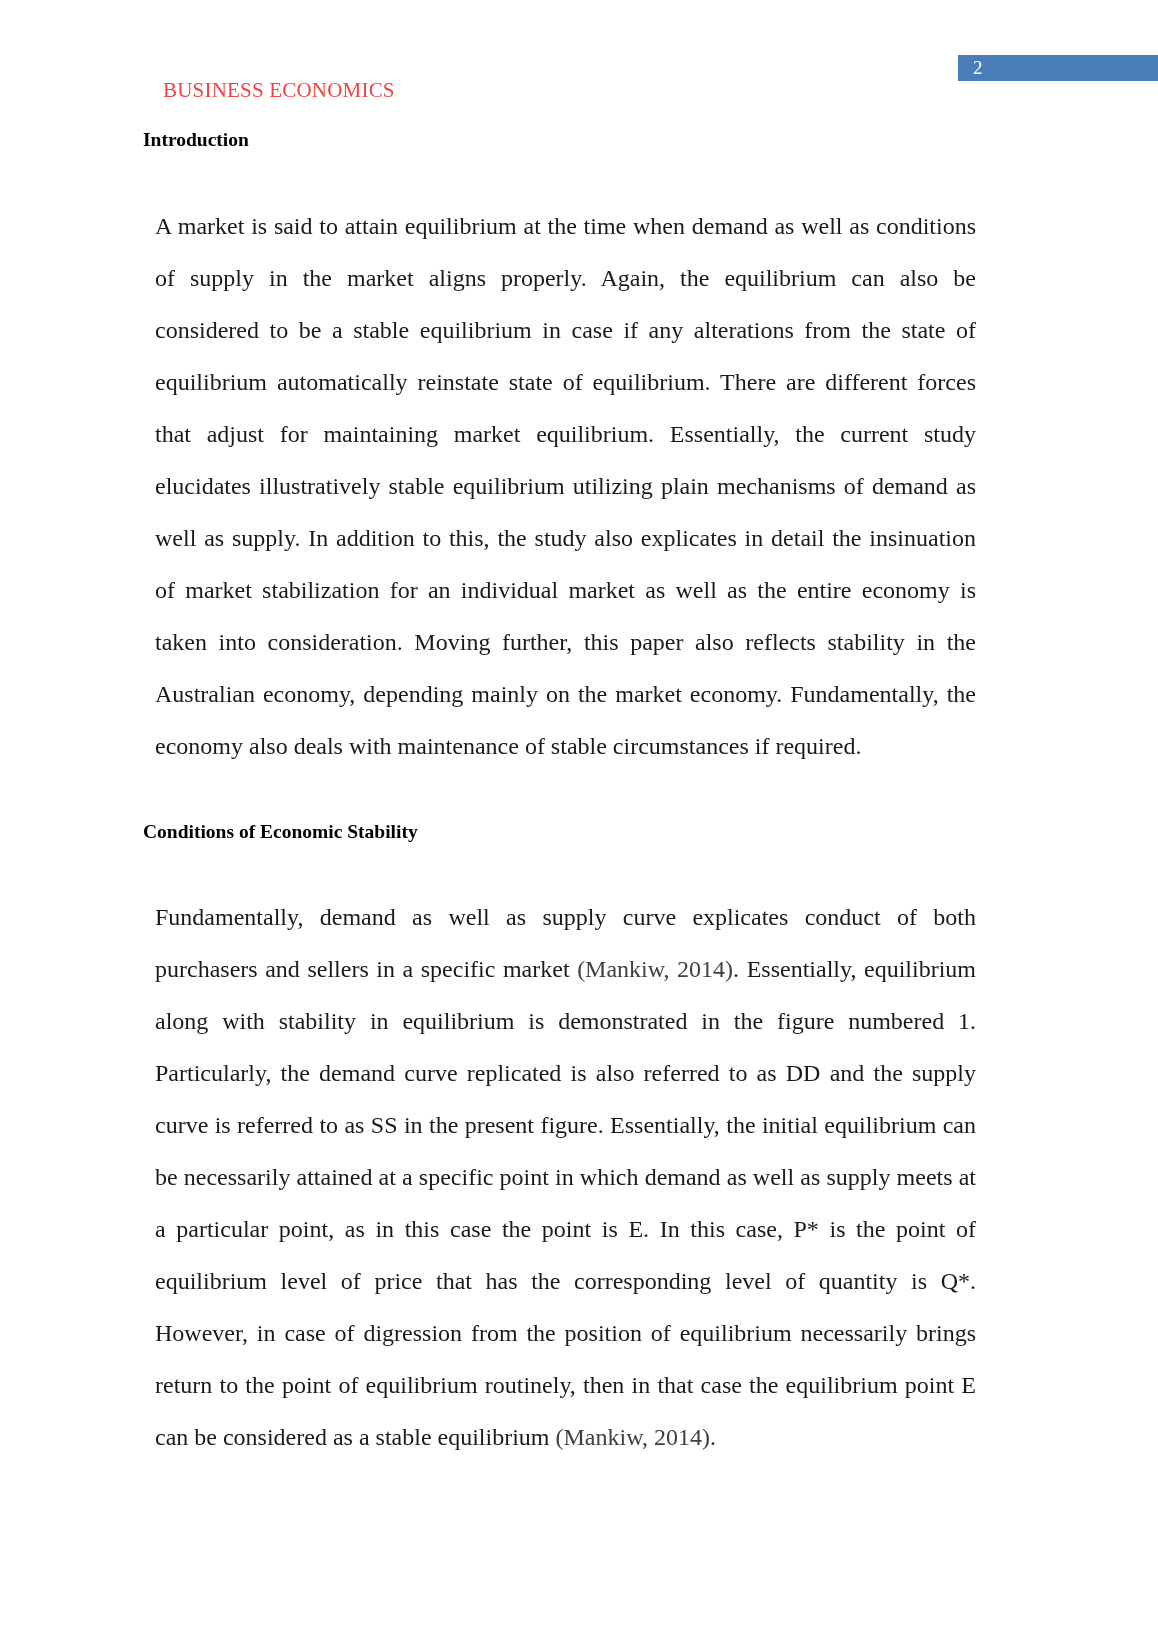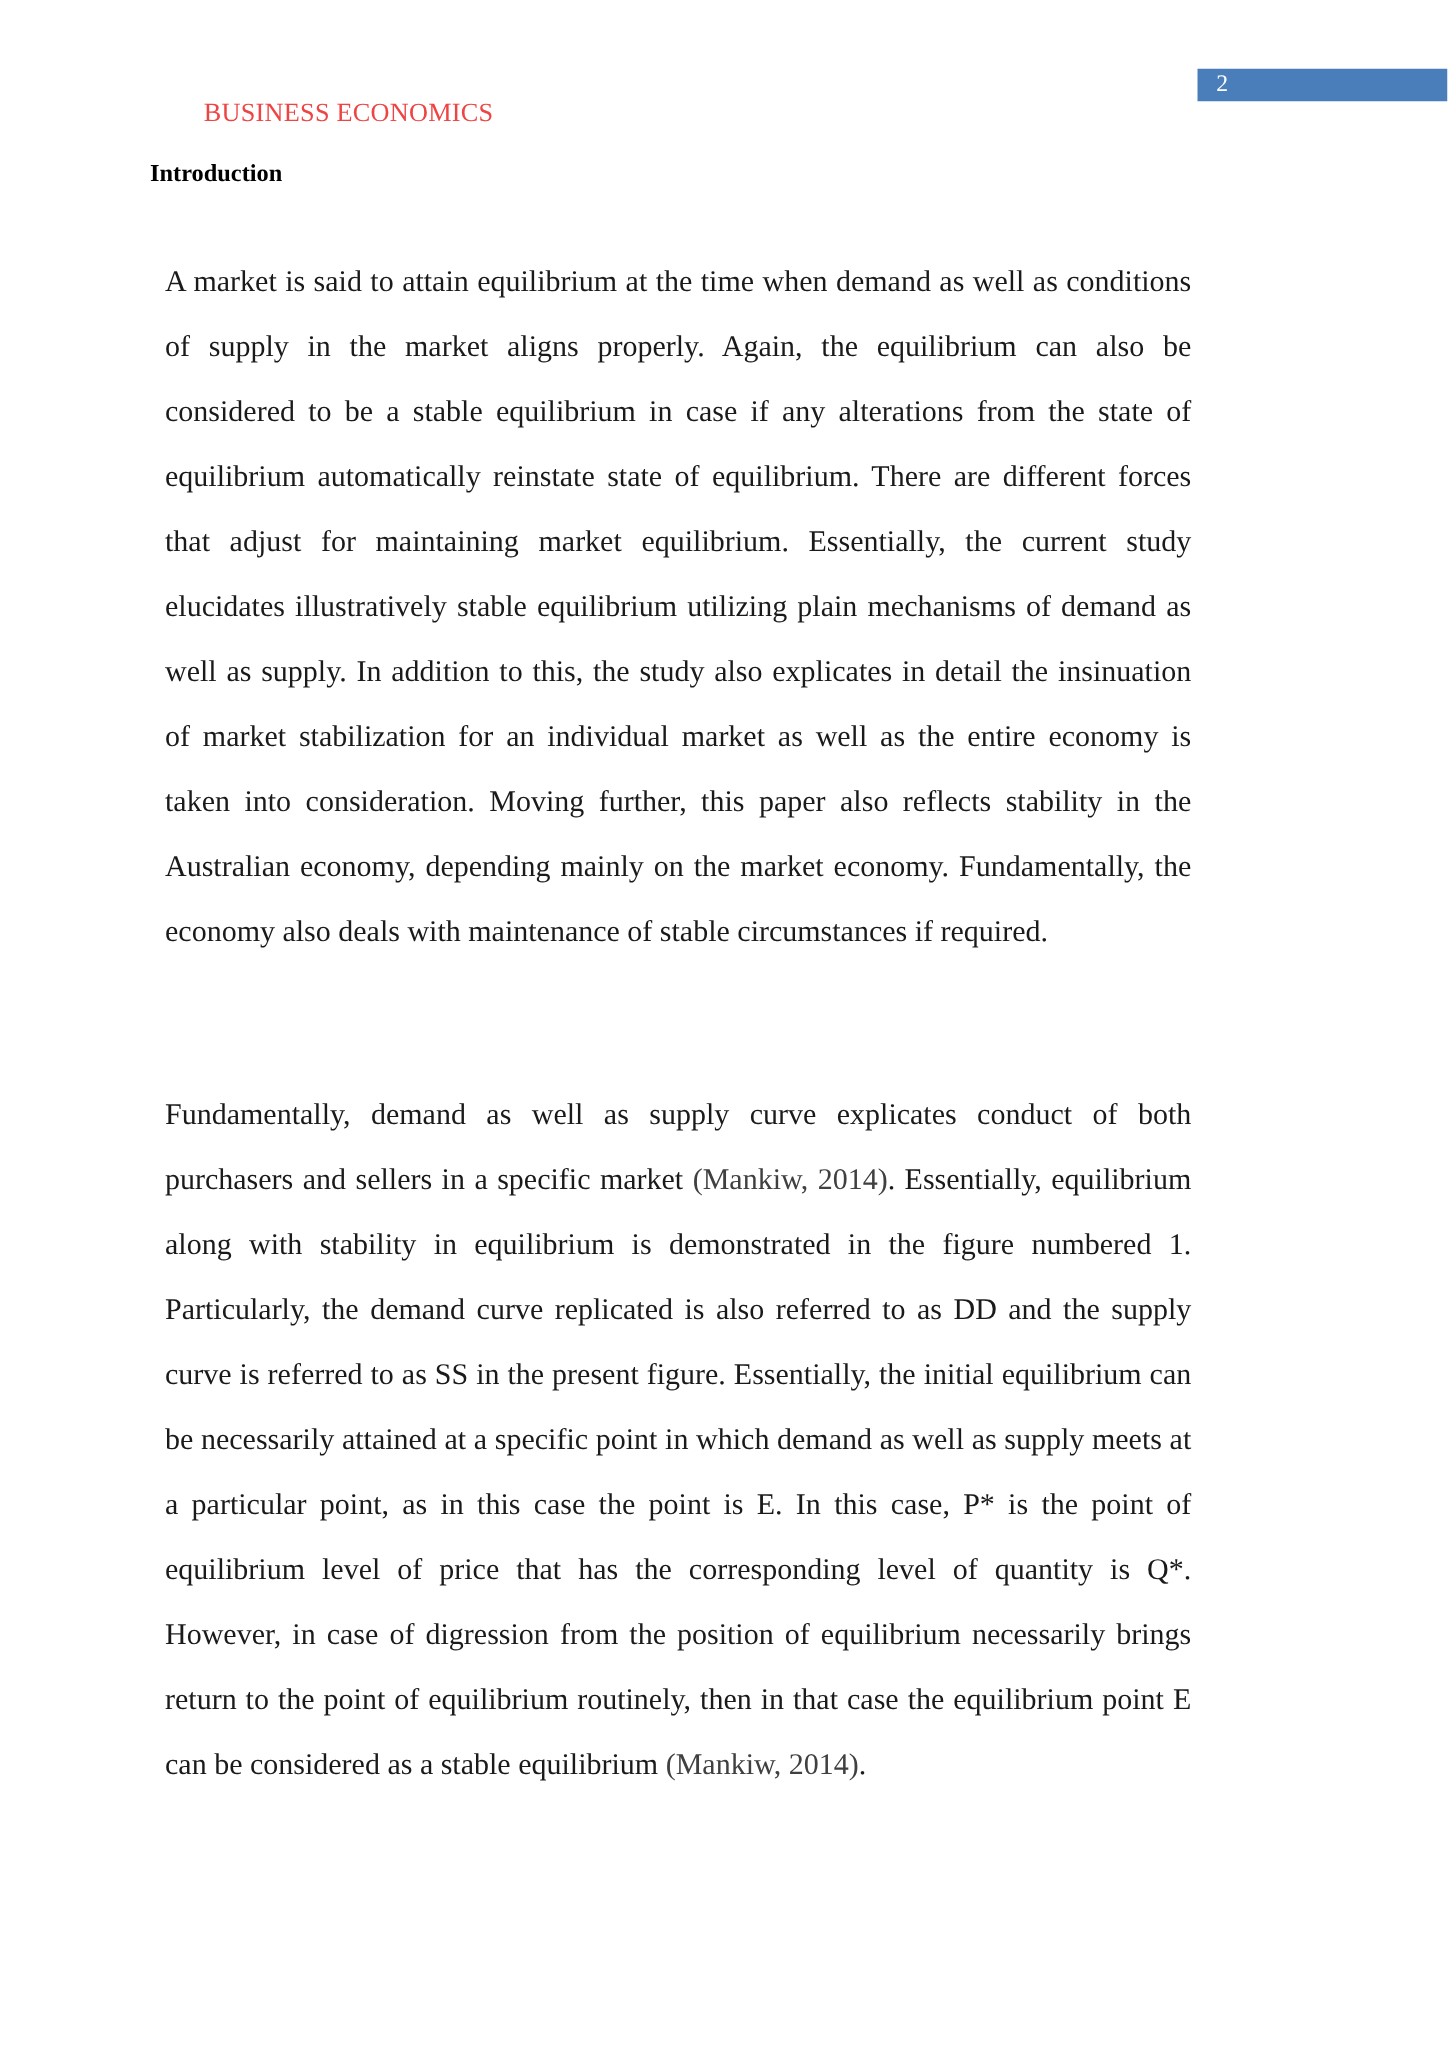--- a/index.html
+++ b/index.html
@@ -41,21 +41,21 @@
     top: 78px;
     left: 163px;
     font-size: 21px;
     letter-spacing: 0.2px;
     color: #ef4444;
   }
 
   
   .content {
     position: absolute;
-    left: 120px;
+    left: 143px;
     top: 128px;
     width: 845px;
   }
 
   h2.section-heading {
     font-size: 19.5px;
     font-weight: bold;
     margin: 0;
     padding: 0;
     line-height: 1.25;
@@ -101,20 +101,21 @@
 <div class="content">
 
   <h2 class="section-heading">Introduction</h2>
 
   <div class="gap-after-heading-1"></div>
 
   <p class="body-par">A market is said to attain equilibrium at the time when demand as well as conditions of supply in the market aligns properly. Again, the equilibrium can also be considered to be a stable equilibrium in case if any alterations from the state of equilibrium automatically reinstate state of equilibrium. There are different forces that adjust for maintaining market equilibrium. Essentially, the current study elucidates illustratively stable equilibrium utilizing plain mechanisms of demand as well as supply. In addition to this, the study also explicates in detail the insinuation of market stabilization for an individual market as well as the entire economy is taken into consideration. Moving further, this paper also reflects stability in the Australian economy, depending mainly on the market economy. Fundamentally, the economy also deals with maintenance of stable circumstances if required.</p>
 
   <div class="gap-par-to-heading"></div>
 
+  <h2 class="section-heading">Conditions of Economic Stability</h2>
 
   <div class="gap-heading-to-par"></div>
 
   <p class="body-par"><span>Fundamentally, demand as well as supply curve explicates conduct of both purchasers and sellers in a specific market </span><span class="cite">(Mankiw, 2014)</span><span>. Essentially, equilibrium along with stability in equilibrium is demonstrated in the figure numbered 1. Particularly, the demand curve replicated is also referred to as DD and the supply curve is referred to as SS in the present figure. Essentially, the initial equilibrium can be necessarily attained at a specific point in which demand as well as supply meets at a particular point, as in this case the point is E. In this case, P* is the point of equilibrium level of price that has the corresponding level of quantity is Q*. However, in case of digression from the position of equilibrium necessarily brings return to the point of equilibrium routinely, then in that case the equilibrium point E can be considered as a stable equilibrium </span><span class="cite">(Mankiw, 2014)</span><span>.</span></p>
 
   <div class="gap-par-to-par"></div>
 
 
 </div>
 

